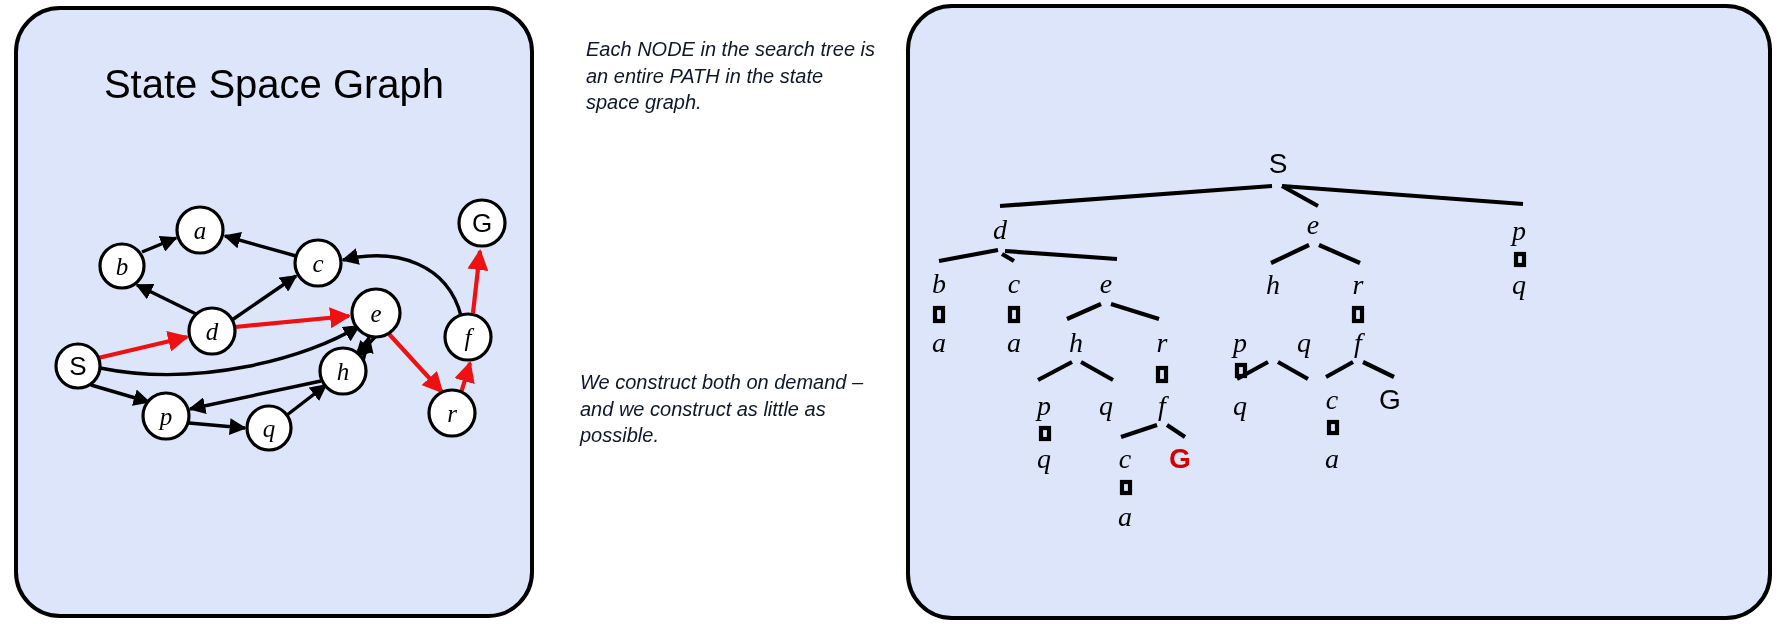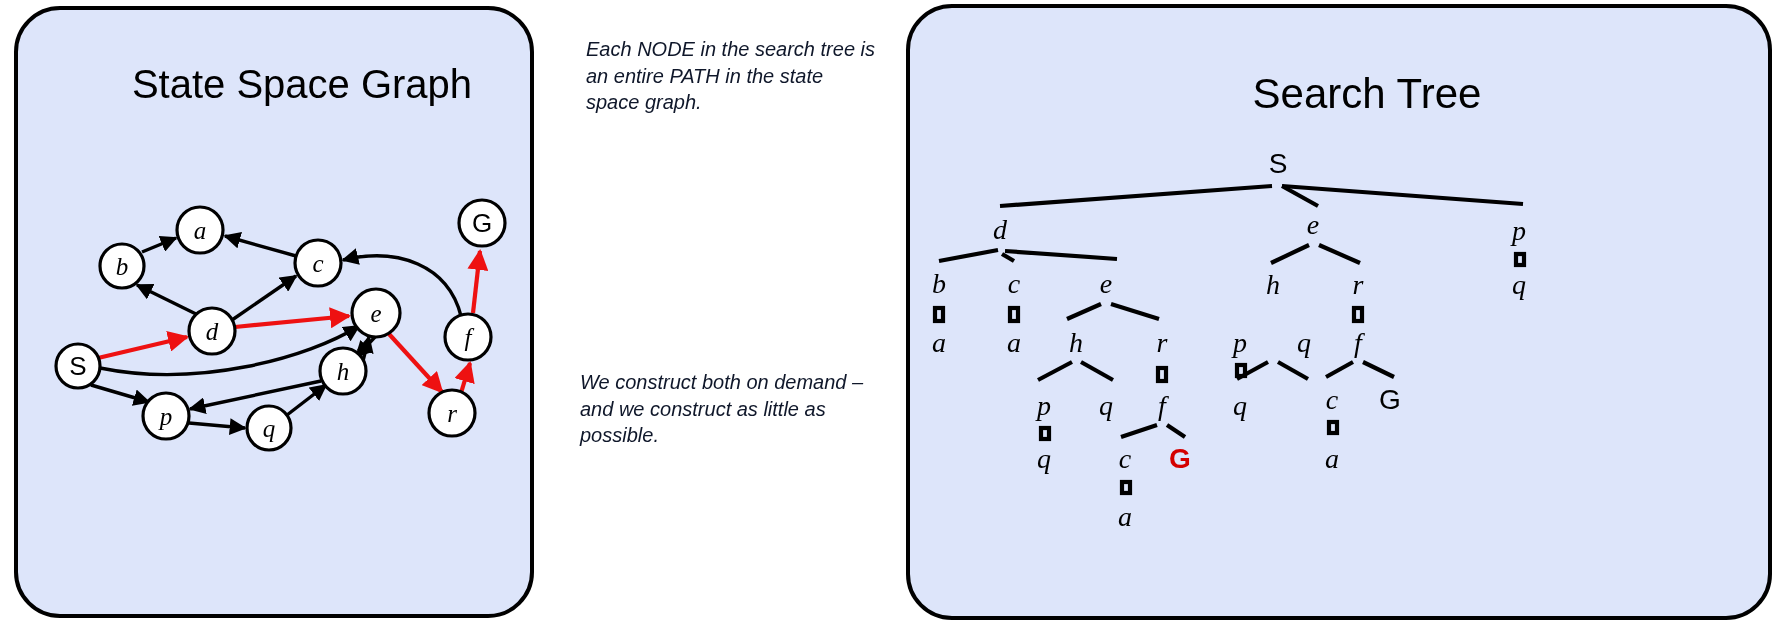--- a/index.html
+++ b/index.html
@@ -13,21 +13,20 @@
     position: relative;
     font-family: "Liberation Sans", sans-serif;
     overflow: hidden;
   }
   .panel {
     position: absolute;
     background: #dde5fa;
     border: 4px solid #000000;
     border-radius: 46px;
     box-sizing: border-box;
-    padding-left: 28px;
   }
   #ssg-panel {
     left: 14px;
     top: 6px;
     width: 520px;
     height: 612px;
   }
   #tree-panel {
     left: 906px;
     top: 4px;
@@ -224,21 +223,20 @@
         <text class="node-label upright" x="464" y="213">G</text>
       </g>
     </g>
   </svg>
 </div>
 
 <div class="center-text" id="note-1">Each NODE in the search tree is an entire PATH in the state space graph.</div>
 <div class="center-text" id="note-2">We construct both on demand – and we construct as little as possible.</div>
 
 <div class="panel" id="tree-panel">
-  <div class="panel-title" id="tree-title">Search Tree</div>
 
   <svg class="layer" id="tree-svg" viewBox="0 0 866 616">
     <g>
 
       <path class="tree-edge" d="M 362 178 L 90 198"></path>
       <path class="tree-edge" d="M 372 178 L 408 198"></path>
       <path class="tree-edge" d="M 372 178 L 613 196"></path>
 
       <path class="tree-edge" d="M 88 242 L 29 253"></path>
       <path class="tree-edge" d="M 92 246 L 104 253"></path>

